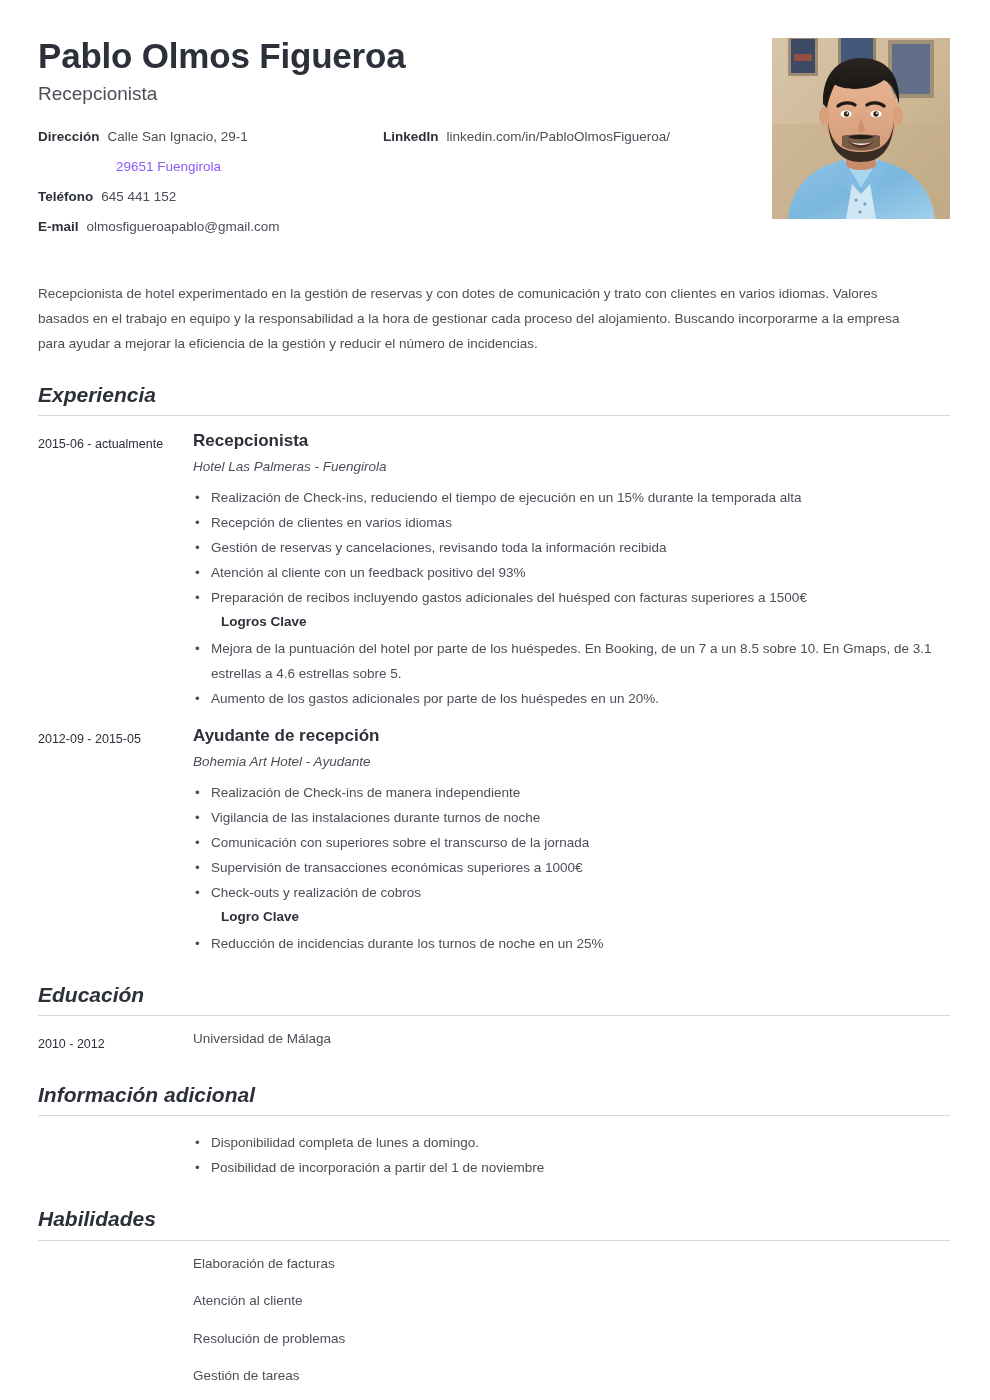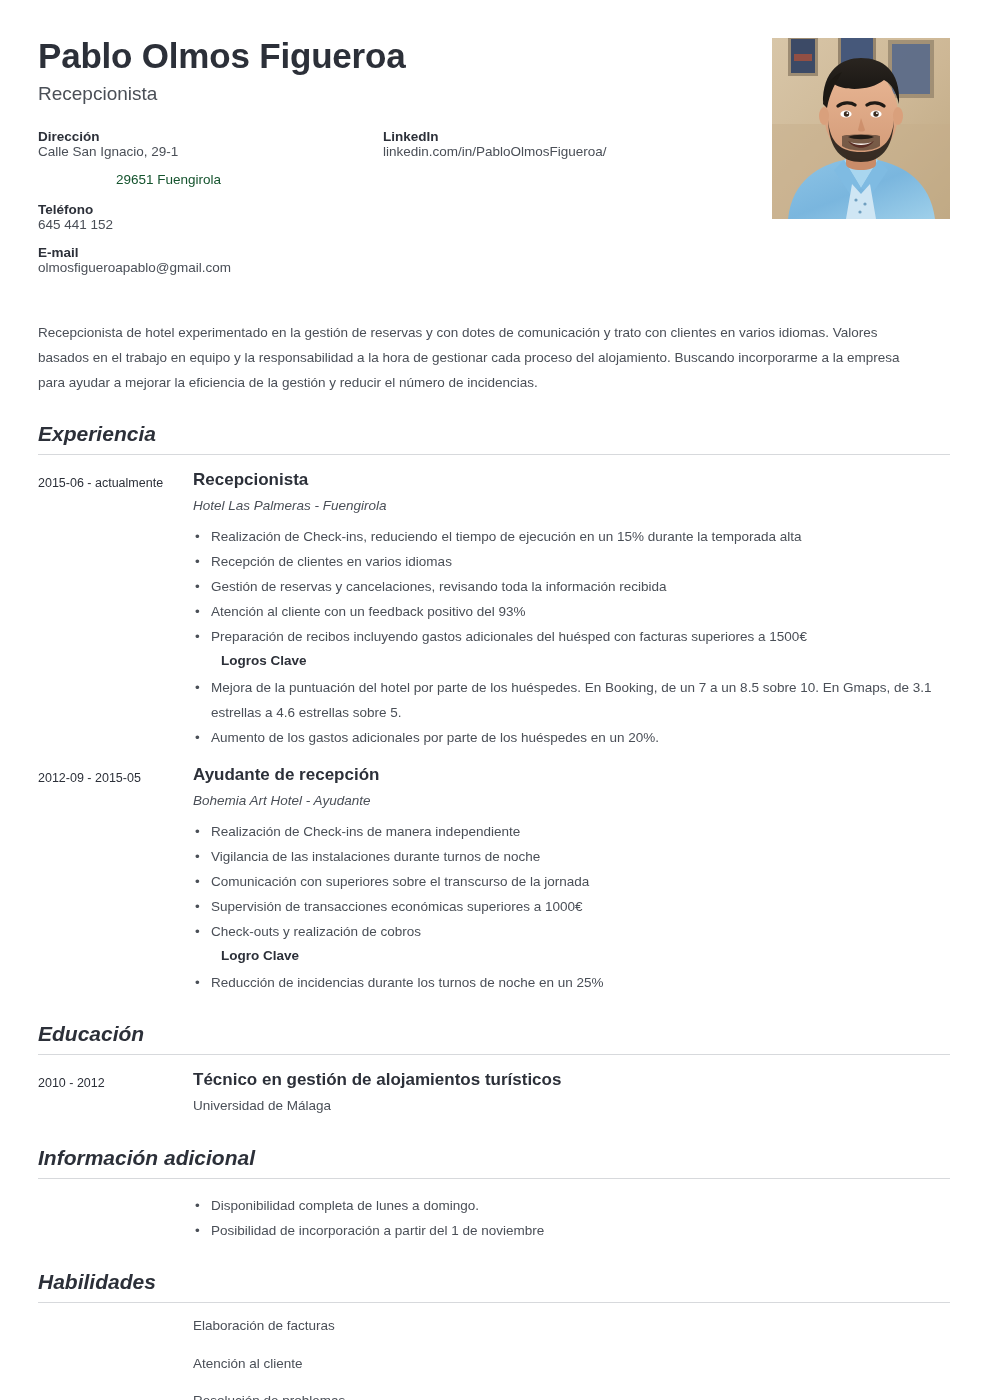--- a/index.html
+++ b/index.html
@@ -18,27 +18,27 @@
   .header { position: relative; min-height: 200px; }
   .name {
     font-size: 35px; font-weight: bold; color: #2c3039;
     letter-spacing: -0.2px; line-height: 1.05; margin: 0 0 8px 0;
   }
   .job-title { font-size: 19px; color: #4a4f57; font-weight: normal; margin: 0 0 24px 0; }
 
   .contact-grid { display: flex; }
   .contact-col-left { width: 345px; }
   .contact-col-right { flex: 1; }
-  .contact-row { display: flex; align-items: baseline; margin-bottom: 13px; min-height: 17px; flex-direction: column; }
+  .contact-row { display: flex; align-items: baseline; margin-bottom: 13px; min-height: 17px; }
   .contact-label {
     font-size: 13.5px; font-weight: bold; color: #2c3039;
     white-space: nowrap; margin-right: 8px;
   }
   .contact-value { font-size: 13.5px; color: #4a4f57; }
-  .contact-value-indent { font-size: 13.5px; color: #14532d; margin-left: 78px; }
+  .contact-value-indent { font-size: 13.5px; color: #8b5cf6; margin-left: 78px; }
   .contact-row-cont { display: flex; margin-bottom: 13px; min-height: 17px; }
 
   
   .photo {
     position: absolute; top: 0px; right: 0px;
     width: 178px; height: 181px;
     overflow: hidden; background: #cbb89a;
   }
   .photo svg { display: block; width: 178px; height: 181px; }
 
@@ -267,21 +267,20 @@
 
   </div>
 
   <div class="section">
     <h2 class="section-heading">Educación</h2>
     <div class="section-rule"></div>
 
     <div class="entry">
       <div class="entry-dates">2010 - 2012</div>
       <div class="entry-body">
-        <div class="entry-title">Técnico en gestión de alojamientos turísticos</div>
         <div class="entry-sub">Universidad de Málaga</div>
       </div>
     </div>
   </div>
 
   <div class="section">
     <h2 class="section-heading">Información adicional</h2>
     <div class="section-rule"></div>
 
     <div class="info-block">

